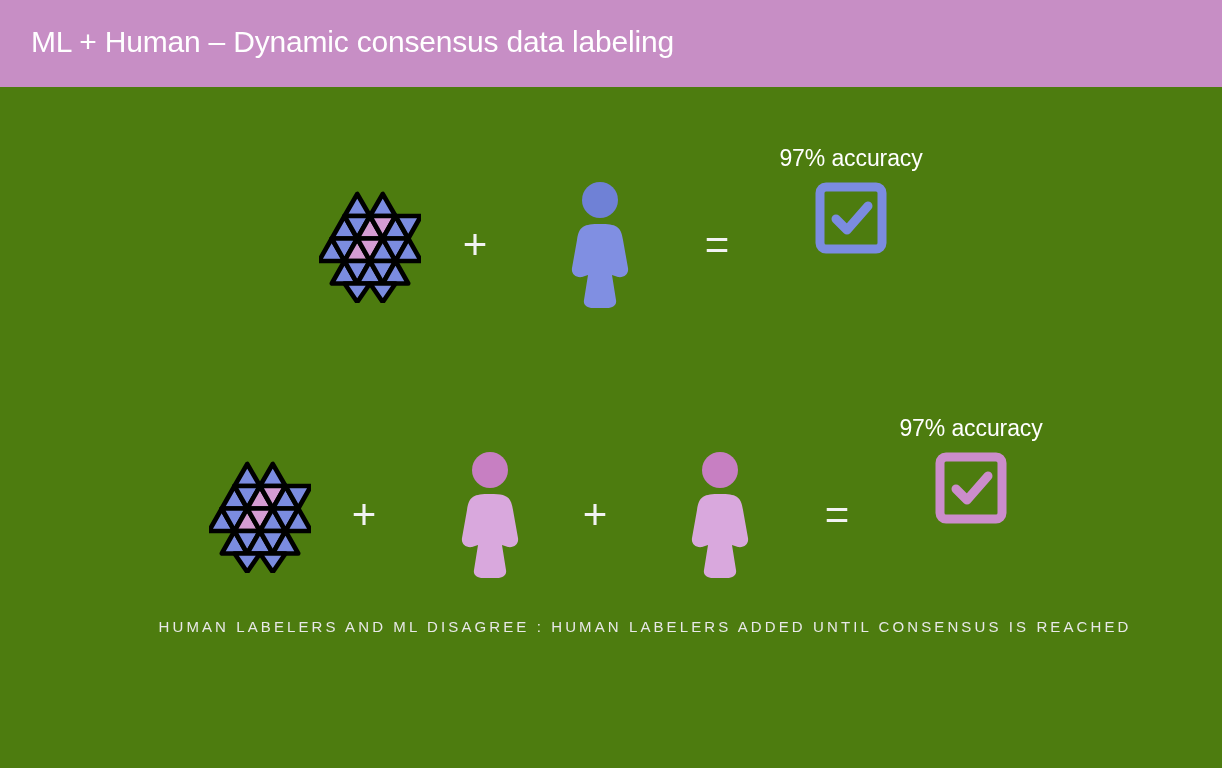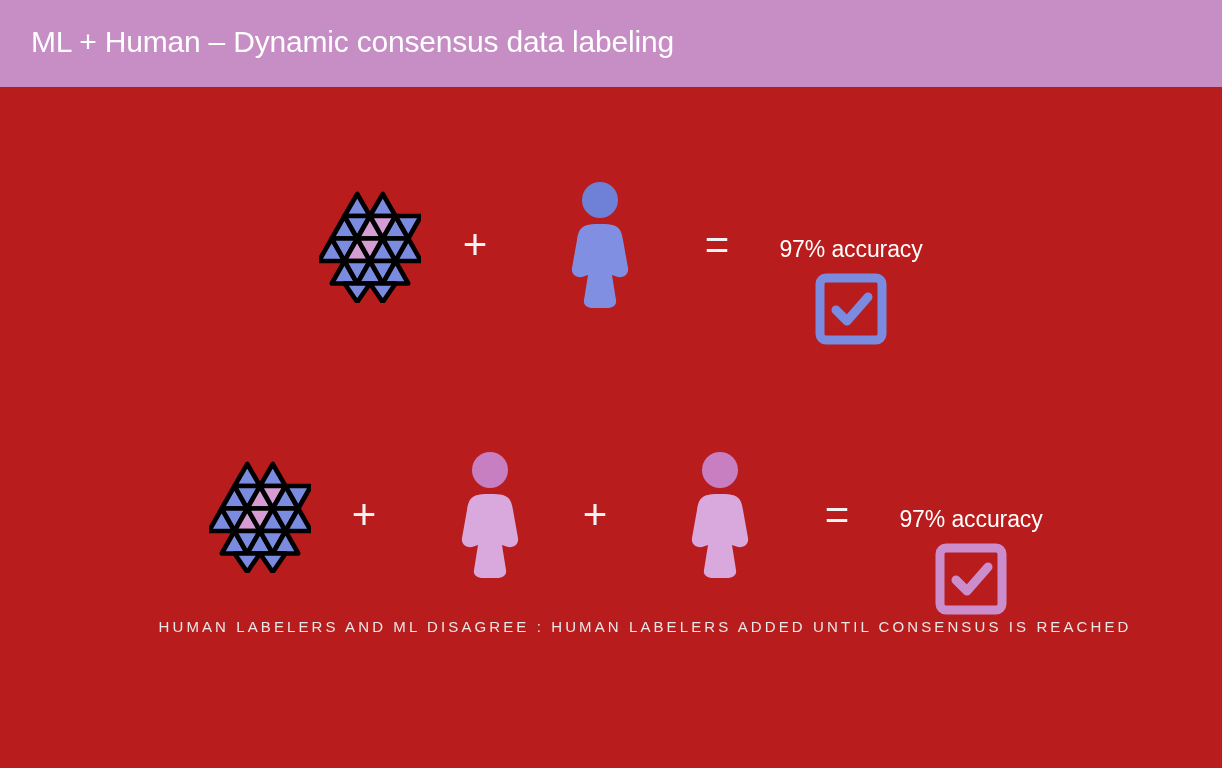--- a/index.html
+++ b/index.html
@@ -13,21 +13,21 @@
     height: 768px;
     overflow: hidden;
     font-family: "Liberation Sans", sans-serif;
     color: #ffffff;
   }
 
   .slide {
     position: relative;
     width: 1222px;
     height: 768px;
-    background: #b91c1c;
+    background: #4d7c0f;
   }
 
   
   .header-bar {
     position: absolute;
     left: 0;
     top: 0;
     width: 1222px;
     height: 87px;
     background: #c78ec5;
@@ -99,21 +99,21 @@
   .person { display: block; }
 
   
   .checkbox-wrap {
     position: absolute;
     top: 0;
     height: 200px;
     display: flex;
     flex-direction: column;
     align-items: center;
-    justify-content: flex-end;
+    justify-content: flex-start;
   }
   .accuracy-label {
     font-size: 23px;
     font-weight: 400;
     color: #ffffff;
     white-space: nowrap;
     margin-bottom: 10px;
     letter-spacing: -0.1px;
   }
   .checkbox { display: block; }

